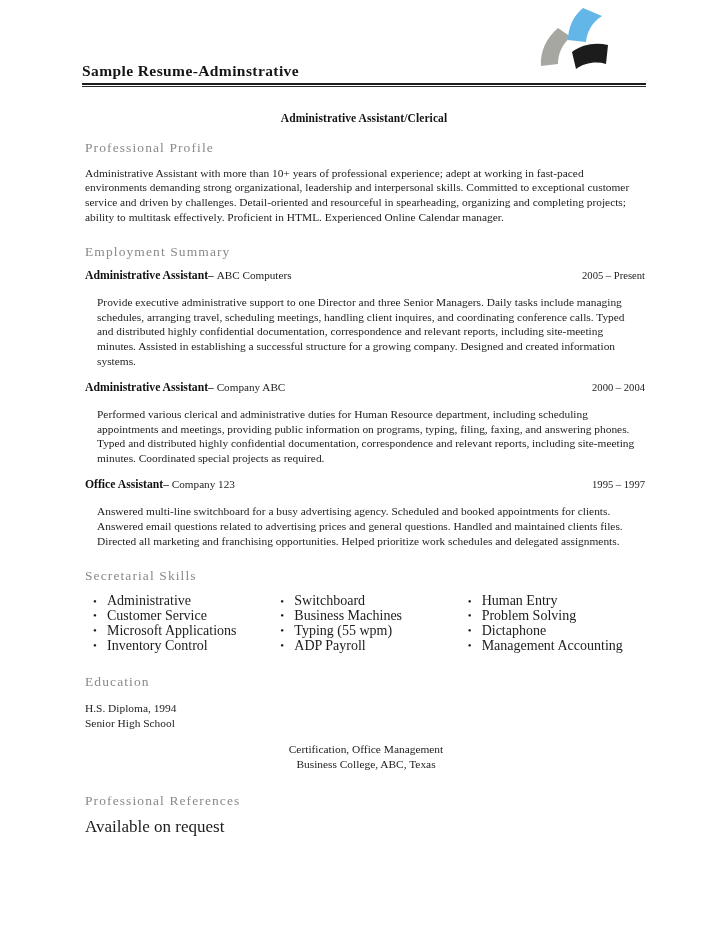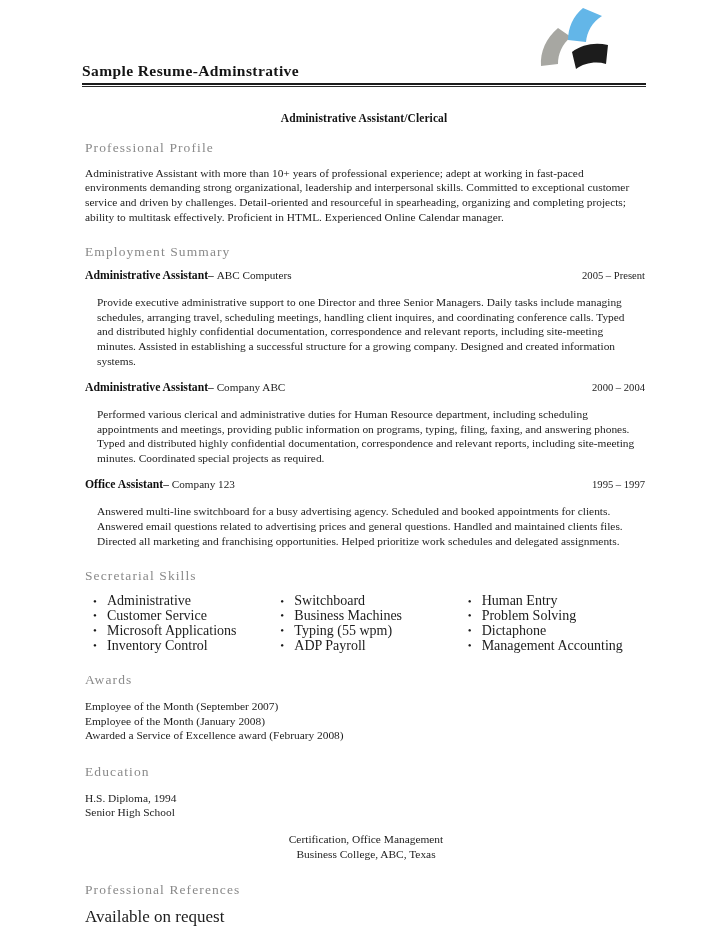--- a/index.html
+++ b/index.html
@@ -278,28 +278,20 @@
           <ul>
             <li>Human Entry</li>
             <li>Problem Solving</li>
             <li>Dictaphone</li>
             <li>Management Accounting</li>
           </ul>
         </div>
       </div>
     </div>
 
-    <div class="sec-awards">
-      <h2 class="section-heading">Awards</h2>
-      <div class="awards-list">
-        <div>Employee of the Month (September 2007)</div>
-        <div>Employee of the Month (January 2008)</div>
-        <div>Awarded a Service of Excellence award (February 2008)</div>
-      </div>
-    </div>
 
     <div class="sec-education">
       <h2 class="section-heading">Education</h2>
       <div class="edu-group">
         <div>H.S. Diploma, 1994</div>
         <div>Senior High School</div>
       </div>
       <div class="edu-group second">
         <div>Certification, Office Management</div>
         <div>Business College, ABC, Texas</div>

